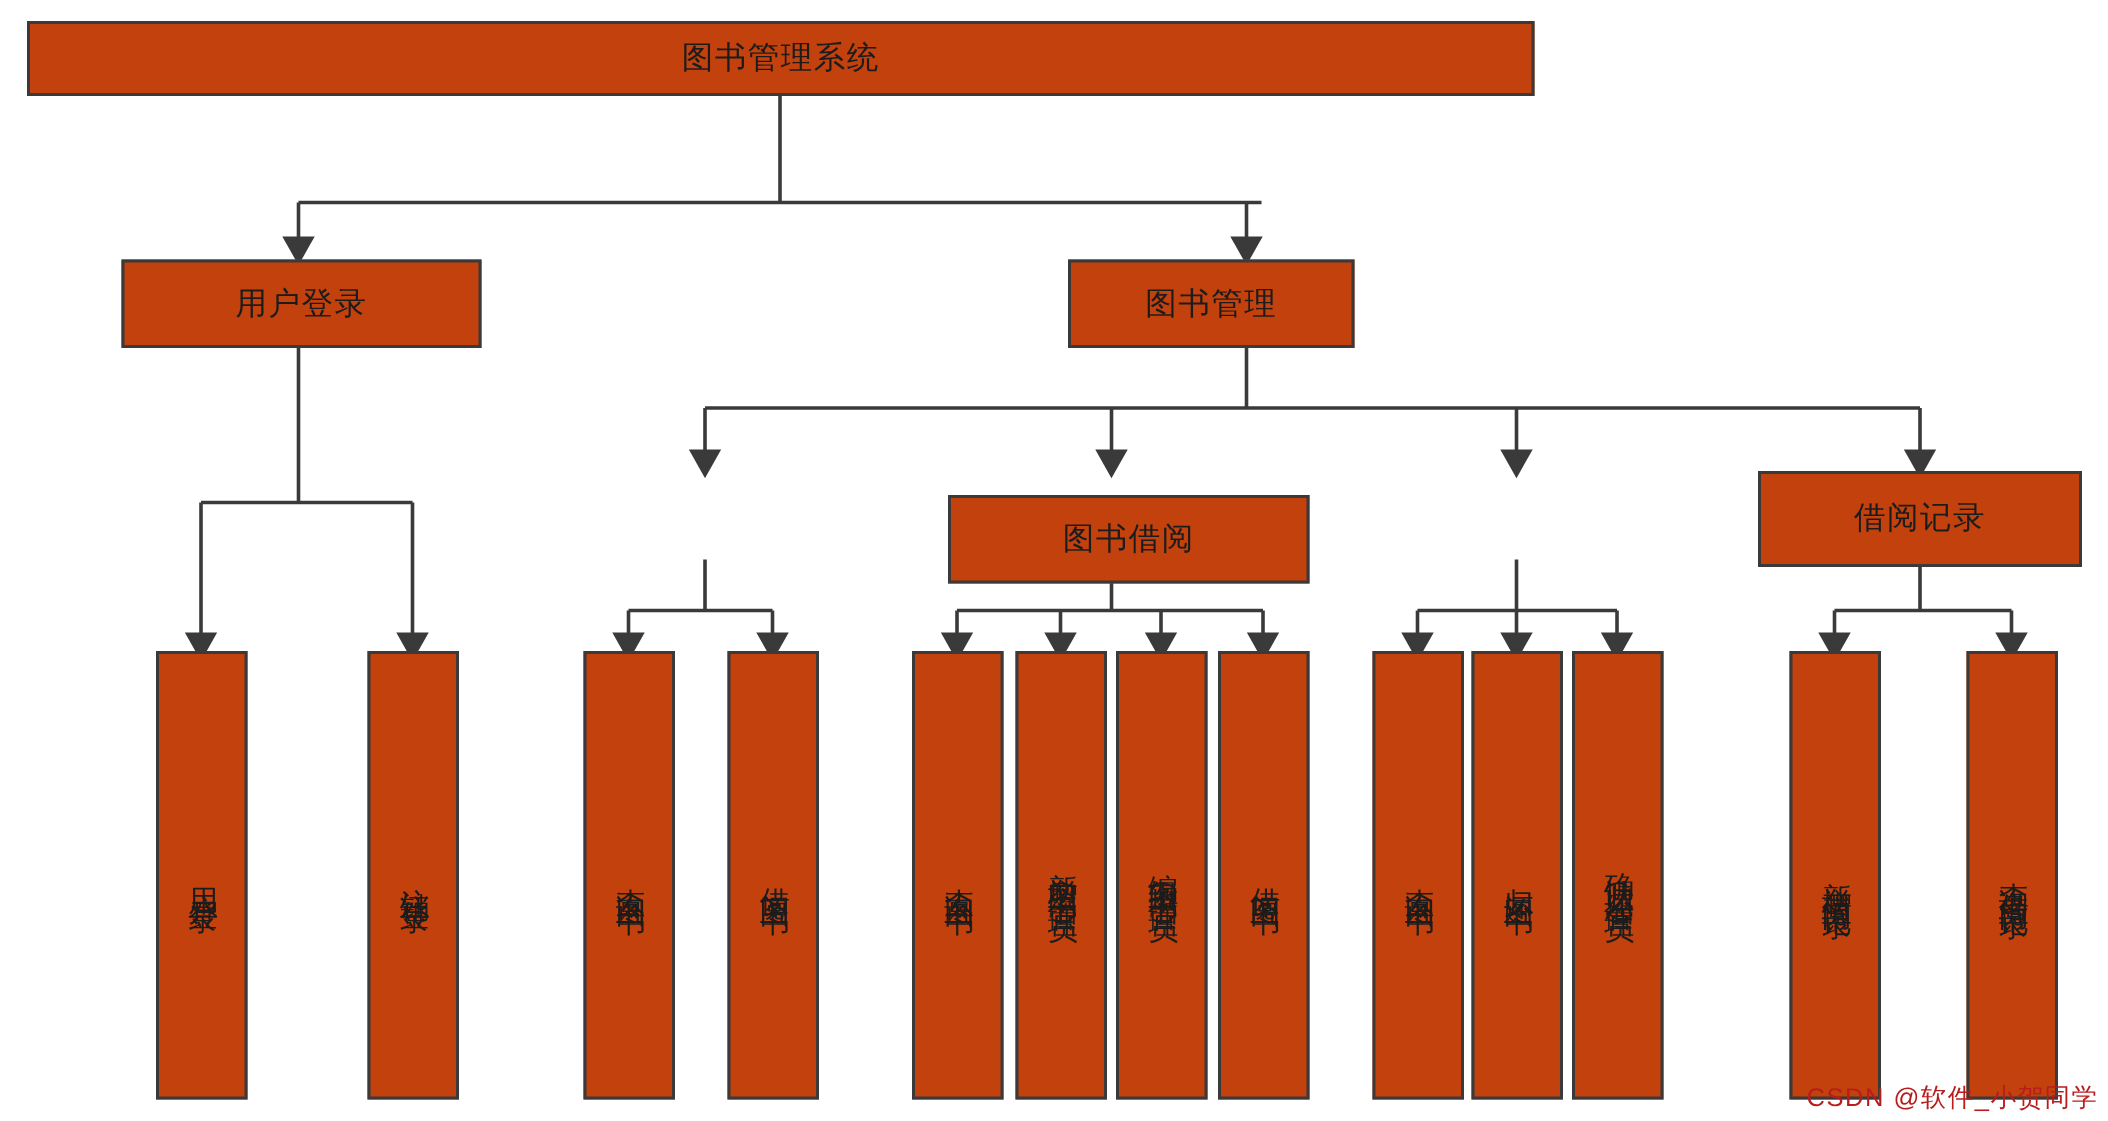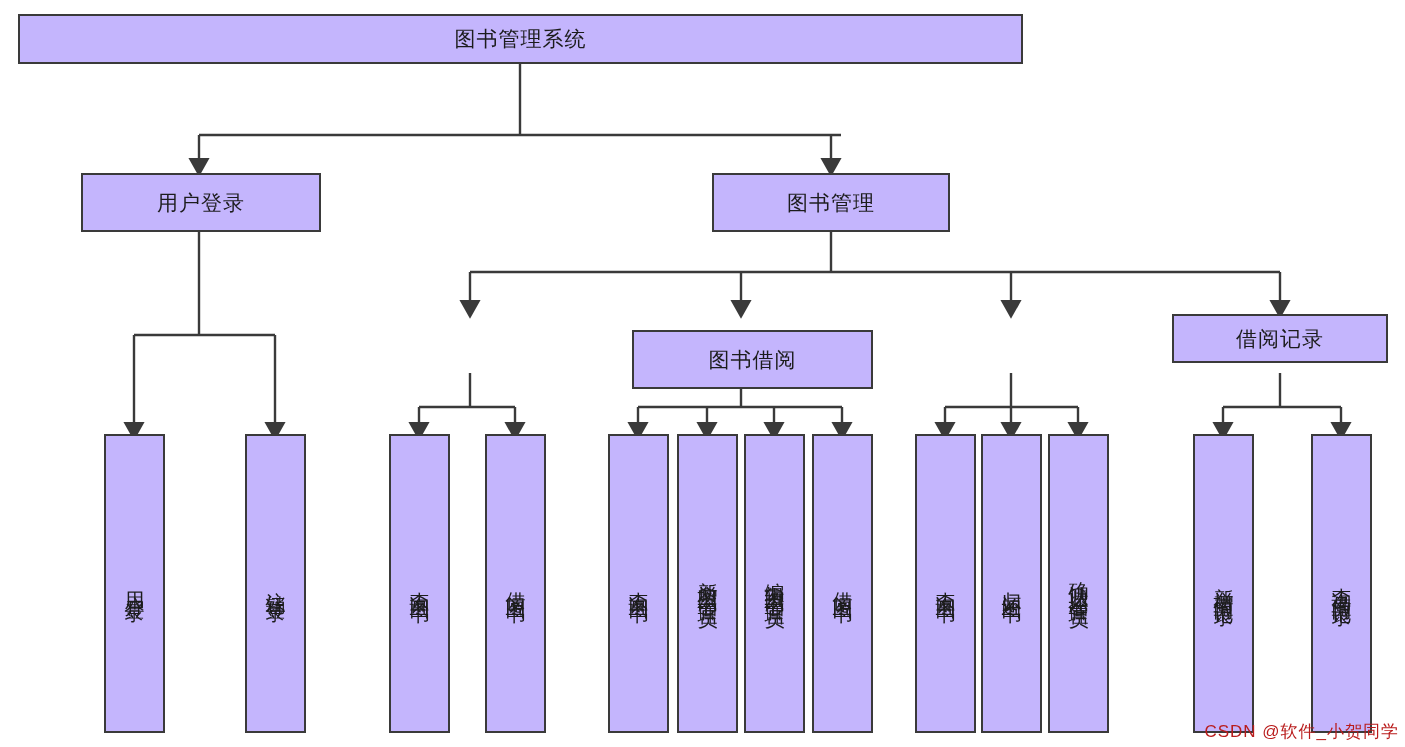--- a/index.html
+++ b/index.html
@@ -7,21 +7,21 @@
     position:relative;
     width:1405px;height:747px;
     background:#ffffff;
     font-family:"Liberation Sans","DejaVu Sans",sans-serif;
     overflow:hidden;
   }
   svg.links{position:absolute;left:0;top:0;width:1405px;height:747px;pointer-events:none;}
   .node{
     position:absolute;
     box-sizing:border-box;
-    background:#c4b5fd;
+    background:#c2410c;
     border:2px solid #3a3a3a;
     display:flex;
     align-items:center;
     justify-content:center;
     color:#1c1c1c;
   }
   .node.horiz{
     font-size:21px;
     letter-spacing:1px;
     line-height:1.2;
@@ -107,28 +107,28 @@
     </g>
   </svg>
 
   <div class="node horiz" style="left:18px;top:14px;width:1005px;height:50px;">
     <span>图书管理系统</span>
   </div>
 
   <div class="node horiz" style="left:81px;top:173px;width:240px;height:59px;">
     <span>用户登录</span>
   </div>
-  <div class="node horiz" style="left:712px;top:173px;width:238px;height:59px;">
+  <div class="node horiz" style="left:712px;top:173px;width:191px;height:59px;">
     <span>图书管理</span>
   </div>
 
   <div class="node horiz" style="left:632px;top:314px;width:241px;height:59px;margin-top:16px;">
     <span>图书借阅</span>
   </div>
-  <div class="node horiz" style="left:1172px;top:314px;width:216px;height:49px;">
+  <div class="node horiz" style="left:1172px;top:314px;width:216px;height:64px;">
     <span>借阅记录</span>
   </div>
 
   <div class="node vert" style="left:104px;top:434px;width:61px;height:299px;">
     <span class="vlabel">用户登录</span>
   </div>
   <div class="node vert" style="left:245px;top:434px;width:61px;height:299px;">
     <span class="vlabel">注销登录</span>
   </div>
 

